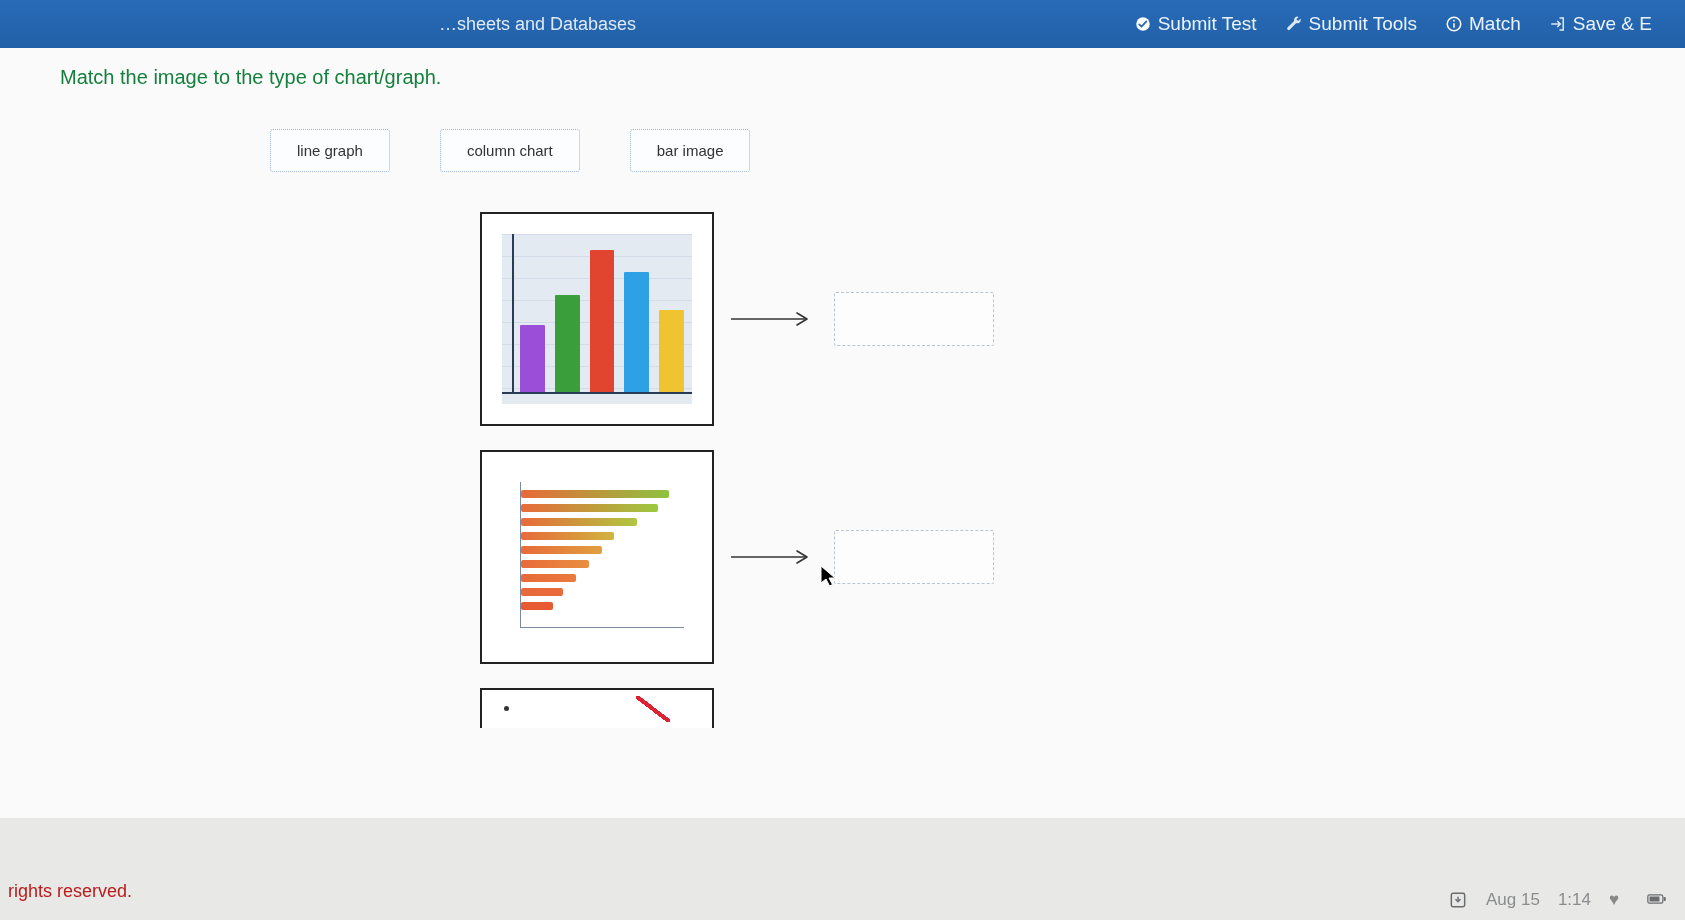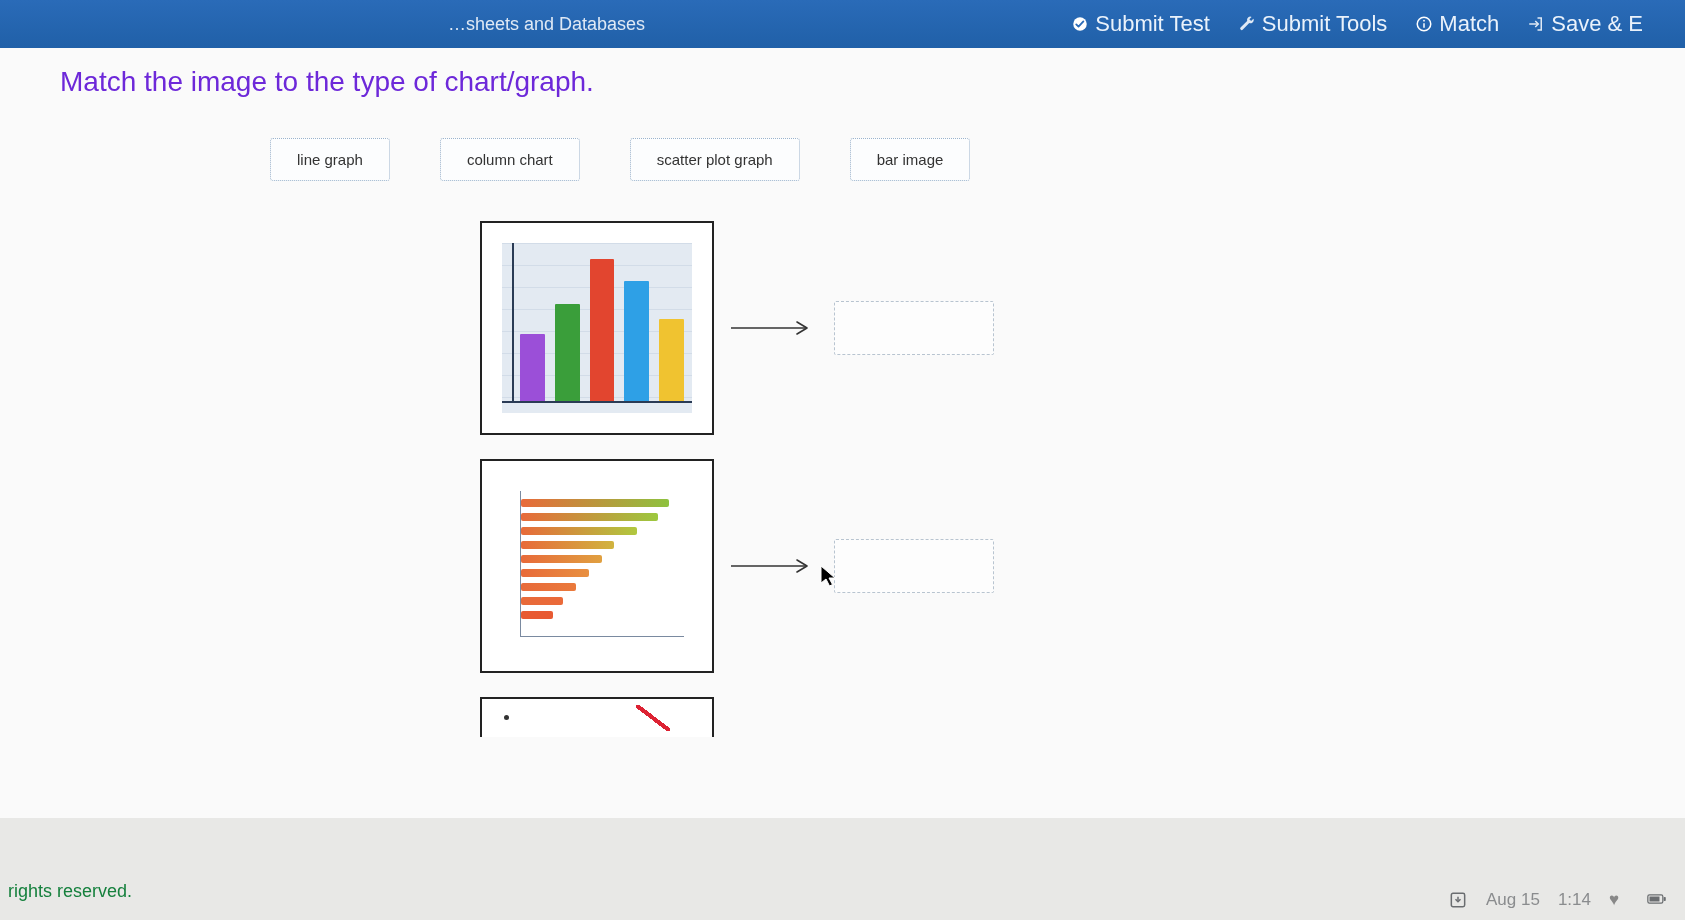--- a/index.html
+++ b/index.html
@@ -10,52 +10,52 @@
     height: 920px;
     overflow: hidden;
     position: relative;
   }
   .topbar {
     background: linear-gradient(#2a6bb8, #2060a8);
     height: 48px;
     display: flex;
     align-items: center;
     color: #fff;
-    padding: 0 28px;
+    padding: 0 19px;
     font-size: 18px;
   }
   .topbar-title {
     flex: 0 0 auto;
     margin-left: 420px;
     color: #dfe9f5;
   }
   .topbar-spacer { flex: 1; }
   .topbar-item {
     display: flex;
     align-items: center;
     gap: 6px;
     margin: 0 14px;
     color: #eaf2fb;
     cursor: pointer;
-    font-size: 22px;
+    font-size: 19px;
   }
   .topbar-item .ico {
     width: 18px; height: 18px; display: inline-flex;
     align-items: center; justify-content: center;
   }
   .content {
     background: #fafafa;
     margin: 0;
     padding: 18px 30px 0 60px;
     height: 770px;
     position: relative;
   }
   .prompt {
-    font-size: 28px;
-    color: #6d28d9;
+    font-size: 20px;
+    color: #15803d;
     margin-bottom: 40px;
   }
   .chip-row {
     display: flex;
     gap: 50px;
     margin-left: 210px;
     margin-bottom: 40px;
   }
   .chip {
     border: 1px dotted #9bb3cc;
@@ -144,21 +144,21 @@
   .card-partial .dot { position:absolute; left:22px; top:16px; width:5px; height:5px; background:#333; border-radius:50%;}
   .card-partial .slash { position:absolute; right:42px; top:6px; width:34px; height:26px;}
   .card-partial .slash::after{
     content:""; position:absolute; left:0; top:0; width:100%; height:100%;
     background: linear-gradient(to top right, transparent 45%, #d23 45%, #d23 55%, transparent 55%);
   }
   .footer-left {
     position: absolute;
     left: 8px;
     bottom: 18px;
-    color: #15803d;
+    color: #b91c1c;
     font-size: 18px;
   }
   .taskbar-right {
     position: absolute;
     right: 18px;
     bottom: 10px;
     display: flex;
     align-items: center;
     gap: 18px;
     color: #8a8c8e;
@@ -223,21 +223,20 @@
     <span>Save &amp; E</span>
   </div>
 </div>
 
 <div class="content">
   <div class="prompt">Match the image to the type of chart/graph.</div>
 
   <div class="chip-row">
     <div class="chip">line graph</div>
     <div class="chip">column chart</div>
-    <div class="chip">scatter plot graph</div>
     <div class="chip">bar image</div>
   </div>
 
   <div class="match-area">
 
     <div class="match-row">
       <div class="card">
         <div class="mini-col">
           <div class="axis-y"></div>
           <div class="axis-x"></div>

